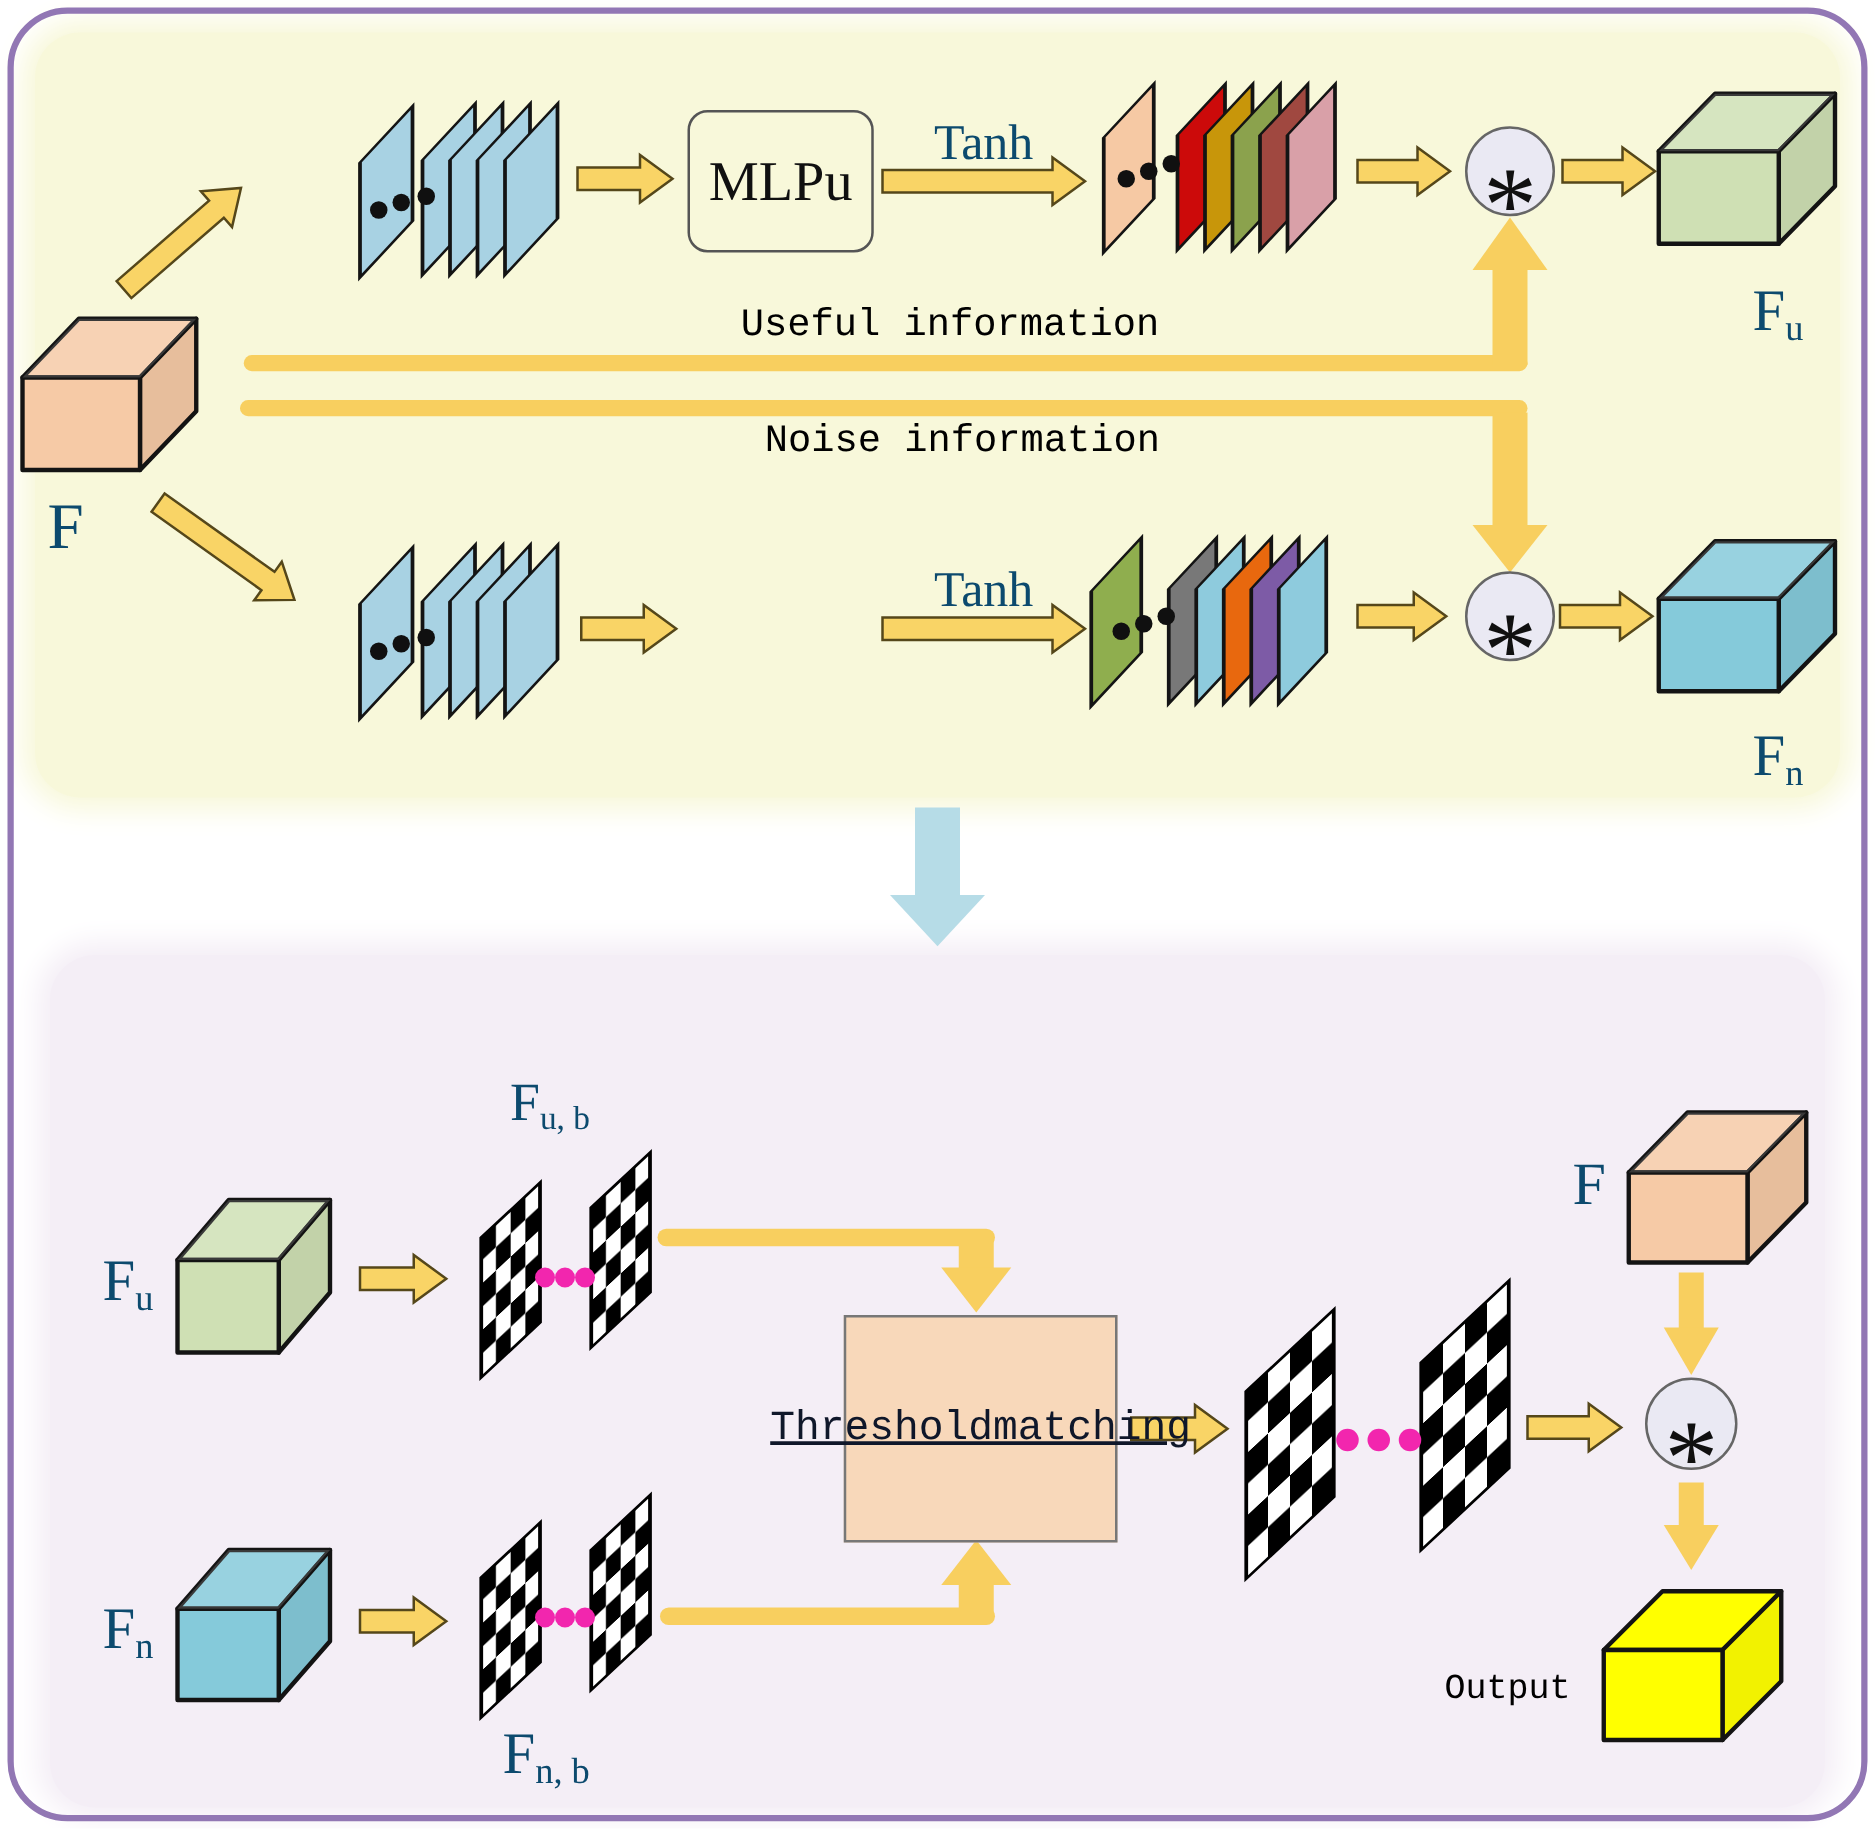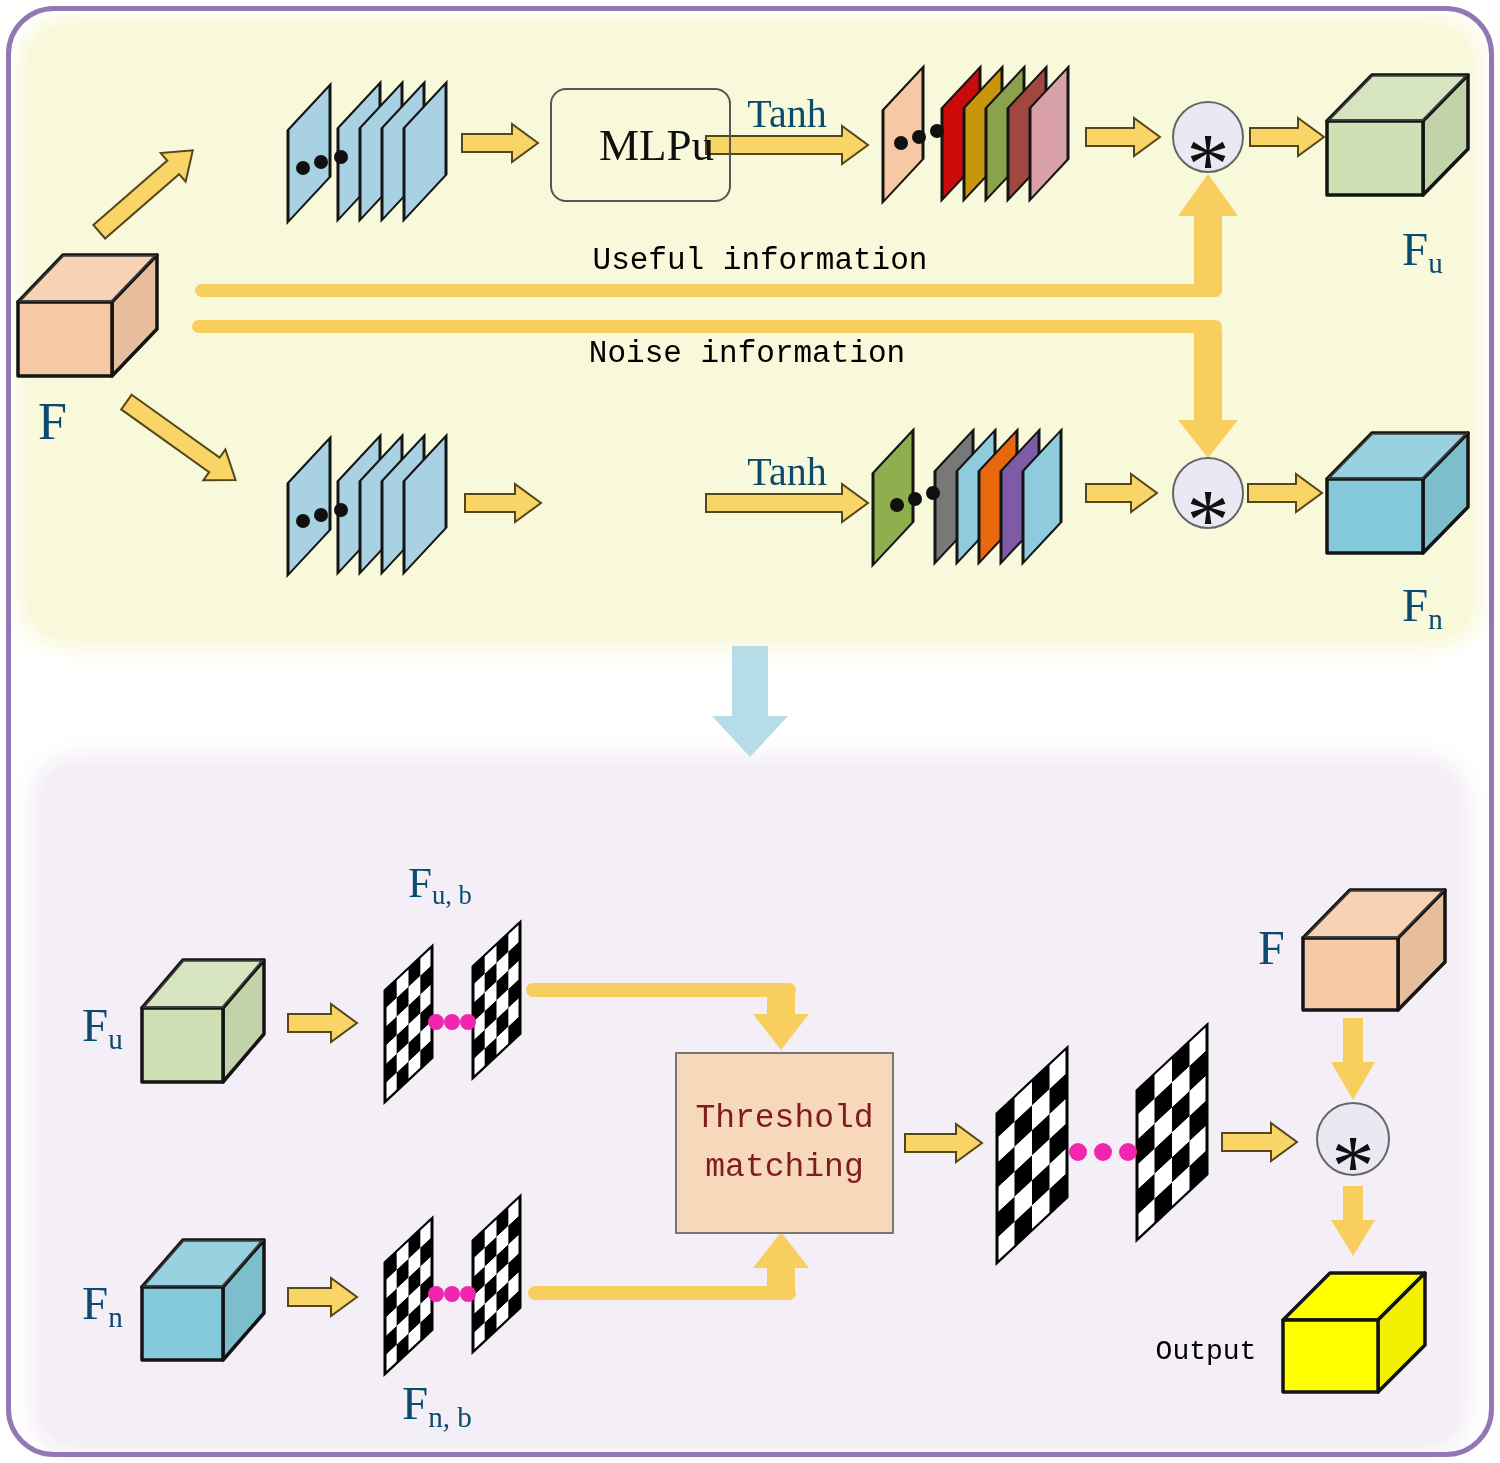--- a/index.html
+++ b/index.html
@@ -10,22 +10,22 @@
   #panel-bottom{left:40px;top:764px;width:1420px;height:682px;box-shadow:0 0 22px 10px #f4eef6;}
   #outer-frame{position:absolute;left:6px;top:6px;width:1478px;height:1441px;border:5px solid #9277b4;
                border-radius:48px;pointer-events:none;}
   svg.layer{position:absolute;left:0;top:0;}
   .abs{position:absolute;}
   .serif-lbl{font-family:"Liberation Serif",serif;color:#0c4a6e;}
   .mono-lbl{font-family:"Liberation Mono",monospace;color:#000000;}
   .sub{font-size:0.62em;vertical-align:-0.28em;}
   .mlp-box{position:absolute;border:2px solid #555;border-radius:16px;display:flex;
            align-items:center;justify-content:center;font-size:45px;color:#101010;}
-  #threshold-box{position:absolute;border:2px solid #777;display:flex;flex-direction:column;
-           align-items:center;justify-content:center;font-size:33px;line-height:1.5;color:#7f1d1d;}
+  #threshold-box{position:absolute;border:2px solid #777;display:flex;flex-direction:row;
+           align-items:center;justify-content:center;font-size:33px;line-height:1.5;color:#0f172a;text-decoration:underline;}
   .ast-wrap{position:absolute;width:70px;height:70px;display:flex;align-items:center;justify-content:center;
             font-size:86px;color:#101010;}
   .ast-wrap span{display:block;transform:translateY(27%);}
   .ctr{text-align:center;}
 </style>
 </head>
 <body>
 
 <div id="canvas">
 
@@ -272,21 +272,21 @@
         <circle cx="468" cy="1022" r="8" fill="#f226ae"></circle>
       <circle cx="436" cy="1294" r="8" fill="#f226ae"></circle>
         <circle cx="452" cy="1294" r="8" fill="#f226ae"></circle>
         <circle cx="468" cy="1294" r="8" fill="#f226ae"></circle>
       <circle cx="1078" cy="1152" r="9" fill="#f226ae"></circle>
         <circle cx="1103" cy="1152" r="9" fill="#f226ae"></circle>
         <circle cx="1128" cy="1152" r="9" fill="#f226ae"></circle>
     </g>
   </svg>
 
-  <div class="mlp-box serif-lbl" style="left:550px;top:88px;width:145px;height:110px;padding-left:32px;">
+  <div class="mlp-box serif-lbl" style="left:550px;top:88px;width:145px;height:110px;">
     <span>MLPu</span>
   </div>
   <div id="threshold-box" class="mono-lbl" style="left: 675px; top: 1052px; width: 215px; height: 178px; background: rgb(248, 216, 186);">
     <span>Threshold</span>
     <span>matching</span>
   </div>
 
   <div class="ast-wrap serif-lbl" style="left:1173px;top:102px;">
       <span>*</span>
     </div>
@@ -294,21 +294,21 @@
       <span>*</span>
     </div>
   <div class="ast-wrap serif-lbl" style="left:1318px;top:1104px;">
       <span>*</span>
     </div>
 
   <div class="abs serif-lbl" style="left:38px;top:392px;font-size:52px;">F</div>
   <div class="abs serif-lbl ctr" style="left:706px;top:90px;width:162px;font-size:40px;">Tanh</div>
   <div class="abs serif-lbl ctr" style="left:706px;top:448px;width:162px;font-size:40px;">Tanh</div>
   <div class="abs mono-lbl ctr" style="left:560px;top:243px;width:400px;font-size:31px;">Useful information</div>
-  <div class="abs mono-lbl ctr" style="left:547px;top:336px;width:400px;font-size:31px;">Noise information</div>
+  <div class="abs mono-lbl ctr" style="left:528px;top:336px;width:400px;font-size:31px;text-align:right;">Noise information</div>
   <div class="abs serif-lbl" style="left:1402px;top:222px;font-size:47px;"><span>F</span><span class="sub">u</span></div>
   <div class="abs serif-lbl" style="left:1402px;top:578px;font-size:47px;"><span>F</span><span class="sub">n</span></div>
 
   <div class="abs serif-lbl" style="left:82px;top:998px;font-size:47px;"><span>F</span><span class="sub">u</span></div>
   <div class="abs serif-lbl" style="left:82px;top:1276px;font-size:47px;"><span>F</span><span class="sub">n</span></div>
   <div class="abs serif-lbl" style="left:408px;top:858px;font-size:43px;"><span>F</span><span class="sub">u, b</span></div>
   <div class="abs serif-lbl" style="left:402px;top:1376px;font-size:47px;"><span>F</span><span class="sub">n, b</span></div>
   <div class="abs serif-lbl" style="left:1258px;top:920px;font-size:48px;">F</div>
   <div class="abs mono-lbl" style="left:1140px;top:1336px;width:132px;font-size:28px;text-align:center;">Output</div>
 

